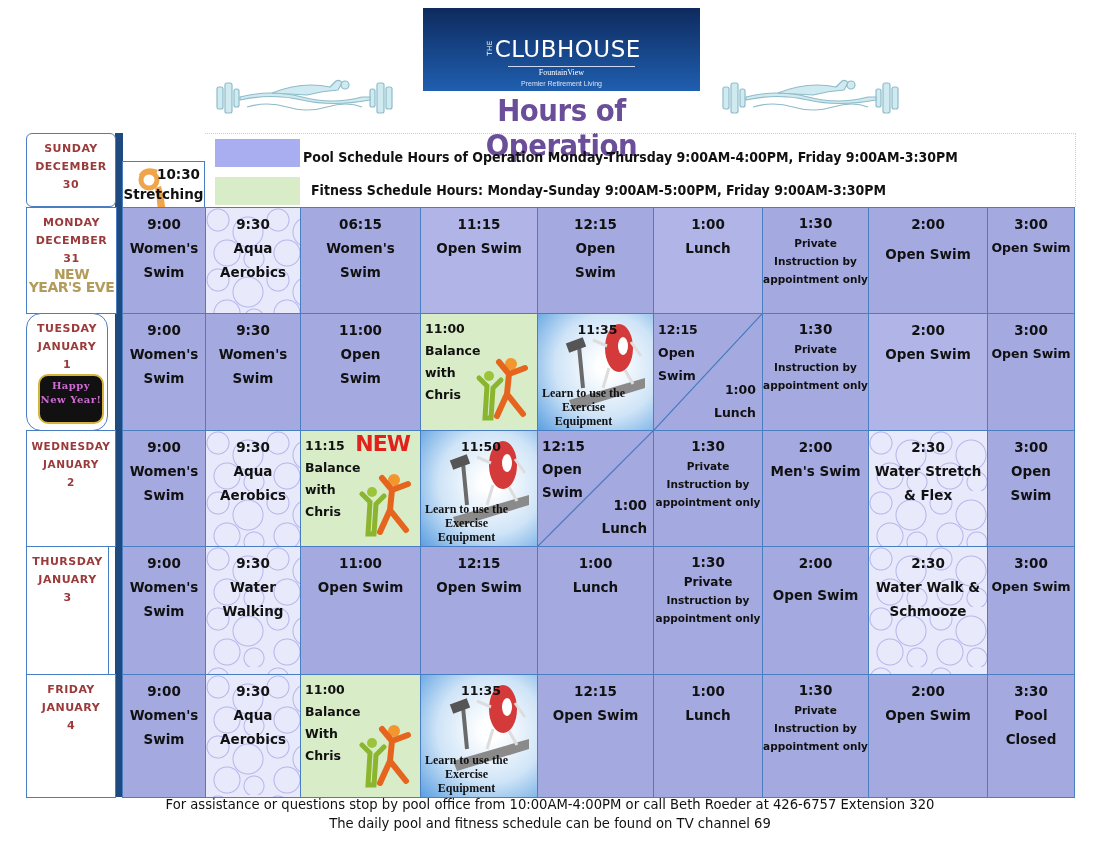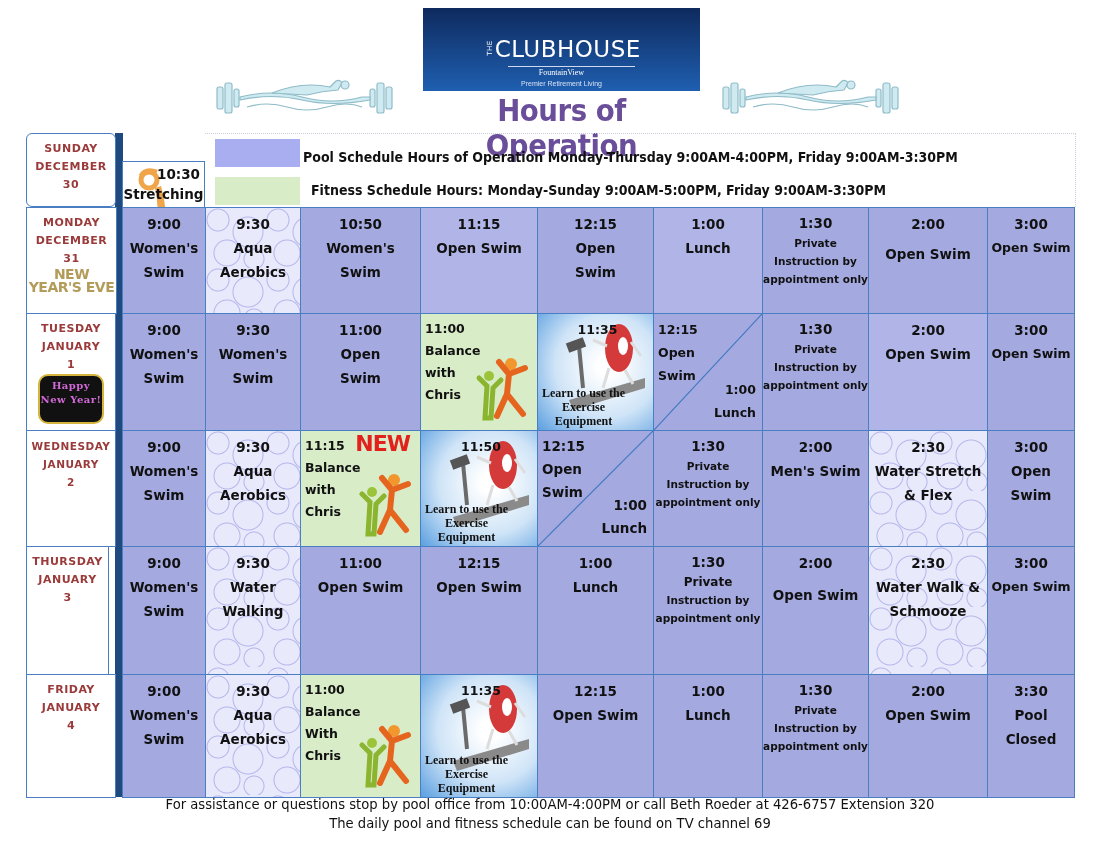--- a/index.html
+++ b/index.html
@@ -126,21 +126,21 @@
     <span class="tline">9:00</span>
     <span class="tline">Women's</span>
     <span class="tline">Swim</span>
   </div>
 <div class="cell bubble" style="left:205px;top:207px;width:96px;height:107px;">
     <span class="tline">9:30</span>
     <span class="tline">Aqua</span>
     <span class="tline">Aerobics</span>
   </div>
 <div class="cell pool" style="left:300px;top:207px;width:121px;height:107px;">
-    <span class="tline">10:50</span>
+    <span class="tline">06:15</span>
     <span class="tline">Women's</span>
     <span class="tline">Swim</span>
   </div>
 <div class="cell pool-alt" style="left:420px;top:207px;width:118px;height:107px;">
     <span class="tline">11:15</span>
     <span class="tline">Open Swim</span>
   </div>
 <div class="cell pool" style="left:537px;top:207px;width:117px;height:107px;">
     <span class="tline">12:15</span>
     <span class="tline">Open</span>
@@ -158,21 +158,21 @@
   </div>
 <div class="cell pool" style="left:868px;top:207px;width:120px;height:107px;">
     <span class="tline">2:00</span>
     <span class="tline" style="margin-top:6px;">Open Swim</span>
   </div>
 <div class="cell pool" style="left:987px;top:207px;width:88px;height:107px;">
     <span class="tline">3:00</span>
     <span class="tline" style="font-size:12.5px;">Open Swim</span>
   </div>
 
-<div class="cell day" style="left:26px;top:313px;width:90px;height:118px;">
+<div class="cell day" style="left:26px;top:313px;width:82px;height:118px;border-radius:15px;">
   <span class="tline">TUESDAY</span>
   <span class="tline">JANUARY</span>
   <span class="tline">1</span>
   <span class="abs" style="left:11px;top:60px;width:66px;height:50px;background:#111;border:2px solid #d4b43a;border-radius:10px;color:#d26ad8;font-size:10px;line-height:14px;padding-top:3px;box-sizing:border-box;font-family:'DejaVu Serif',serif;">Happy New Year!</span>
 </div>
 <div class="cell pool" style="left:122px;top:313px;width:84px;height:118px;">
     <span class="tline">9:00</span>
     <span class="tline">Women's</span>
     <span class="tline">Swim</span>
   </div>

